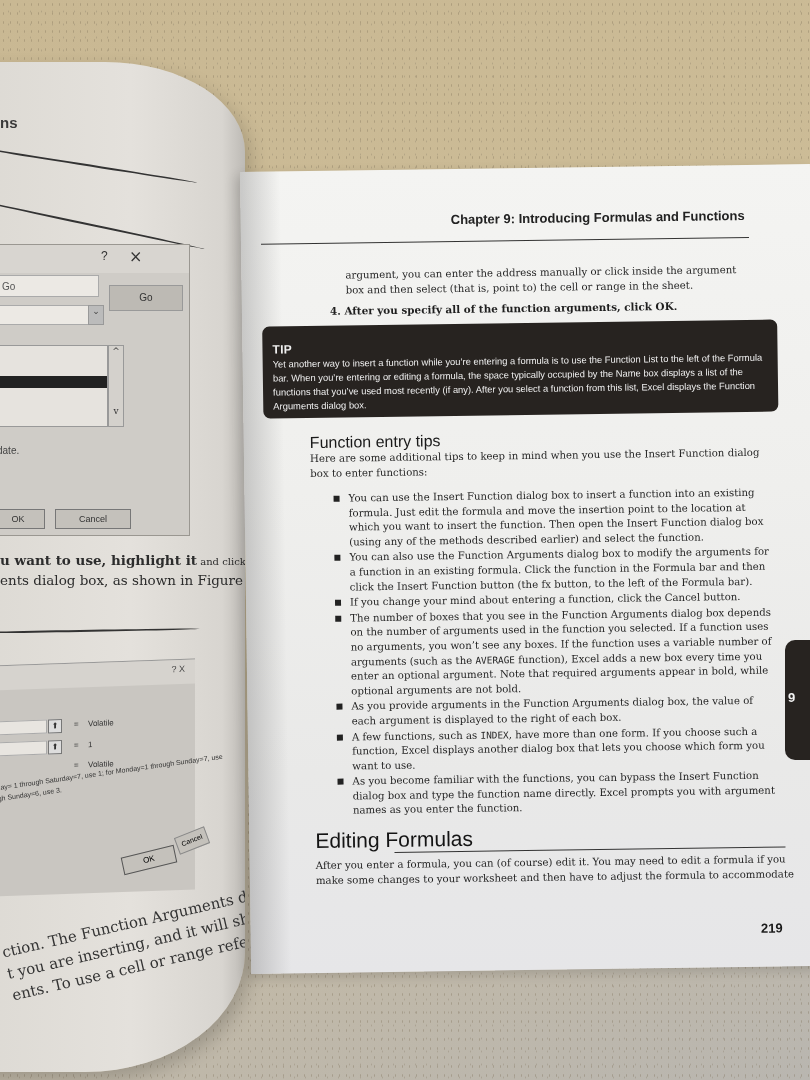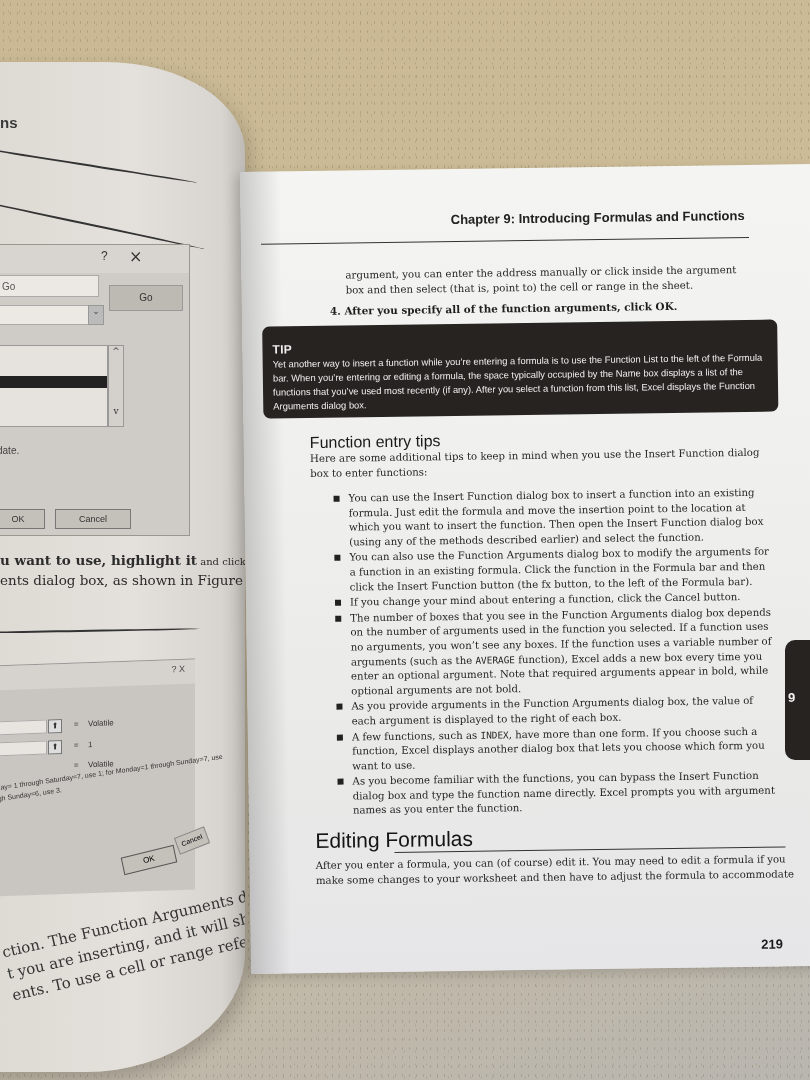--- a/index.html
+++ b/index.html
@@ -95,21 +95,21 @@
   .tip-body { position:absolute; left:10px; top:31px; width:490px; font-size:9.4px; line-height:14px; }
   .h2 { position:absolute; left:66px; top:263px; font-family:"Liberation Sans",sans-serif; font-size:16px; color:#1a1a1a; }
   .intro { position:absolute; left:66px; top:281px; width:470px; }
   .bullets { position:absolute; left:88px; top:321px; width:440px; margin:0; padding:0; list-style:none; }
   .bullets li { position:relative; padding-left:16px; margin-bottom:1px; }
   .bullets li::before { content:""; position:absolute; left:1px; top:4px; width:6px; height:6px; background:#222; }
   .mono { font-family:"DejaVu Sans Mono", monospace; font-size:9.4px;margin-top:36px; }
   .h1 { position:absolute; left:66px; top:658px; font-family:"Liberation Sans",sans-serif; font-size:21px; color:#141414; }
   .h1-rule { position:absolute; left:145px; right:34px; top:682px; height:1px; background:#333; }
   .edit-para { position:absolute; left:66px; top:688px; width:480px; }
-  .page-num { position:absolute; right:38px; top:772px; font-family:"Liberation Sans",sans-serif; font-weight:bold; font-size:13px; color:#1a1a1a; }
+  .page-num { position:absolute; right:38px; top:756px; font-family:"Liberation Sans",sans-serif; font-weight:bold; font-size:13px; color:#1a1a1a; }
   .thumb-tab {
     position:absolute; left:785px; top:640px; width:30px; height:120px;
     background:#272320; border-radius:10px 0 0 10px;
   }
   .thumb-tab span { position:absolute; left:3px; top:50px; color:#f2f2f2; font-family:"Liberation Sans",sans-serif; font-size:13px; font-weight:bold; }
 </style>
 </head>
 <body>
 
 <div class="speckle"></div>

